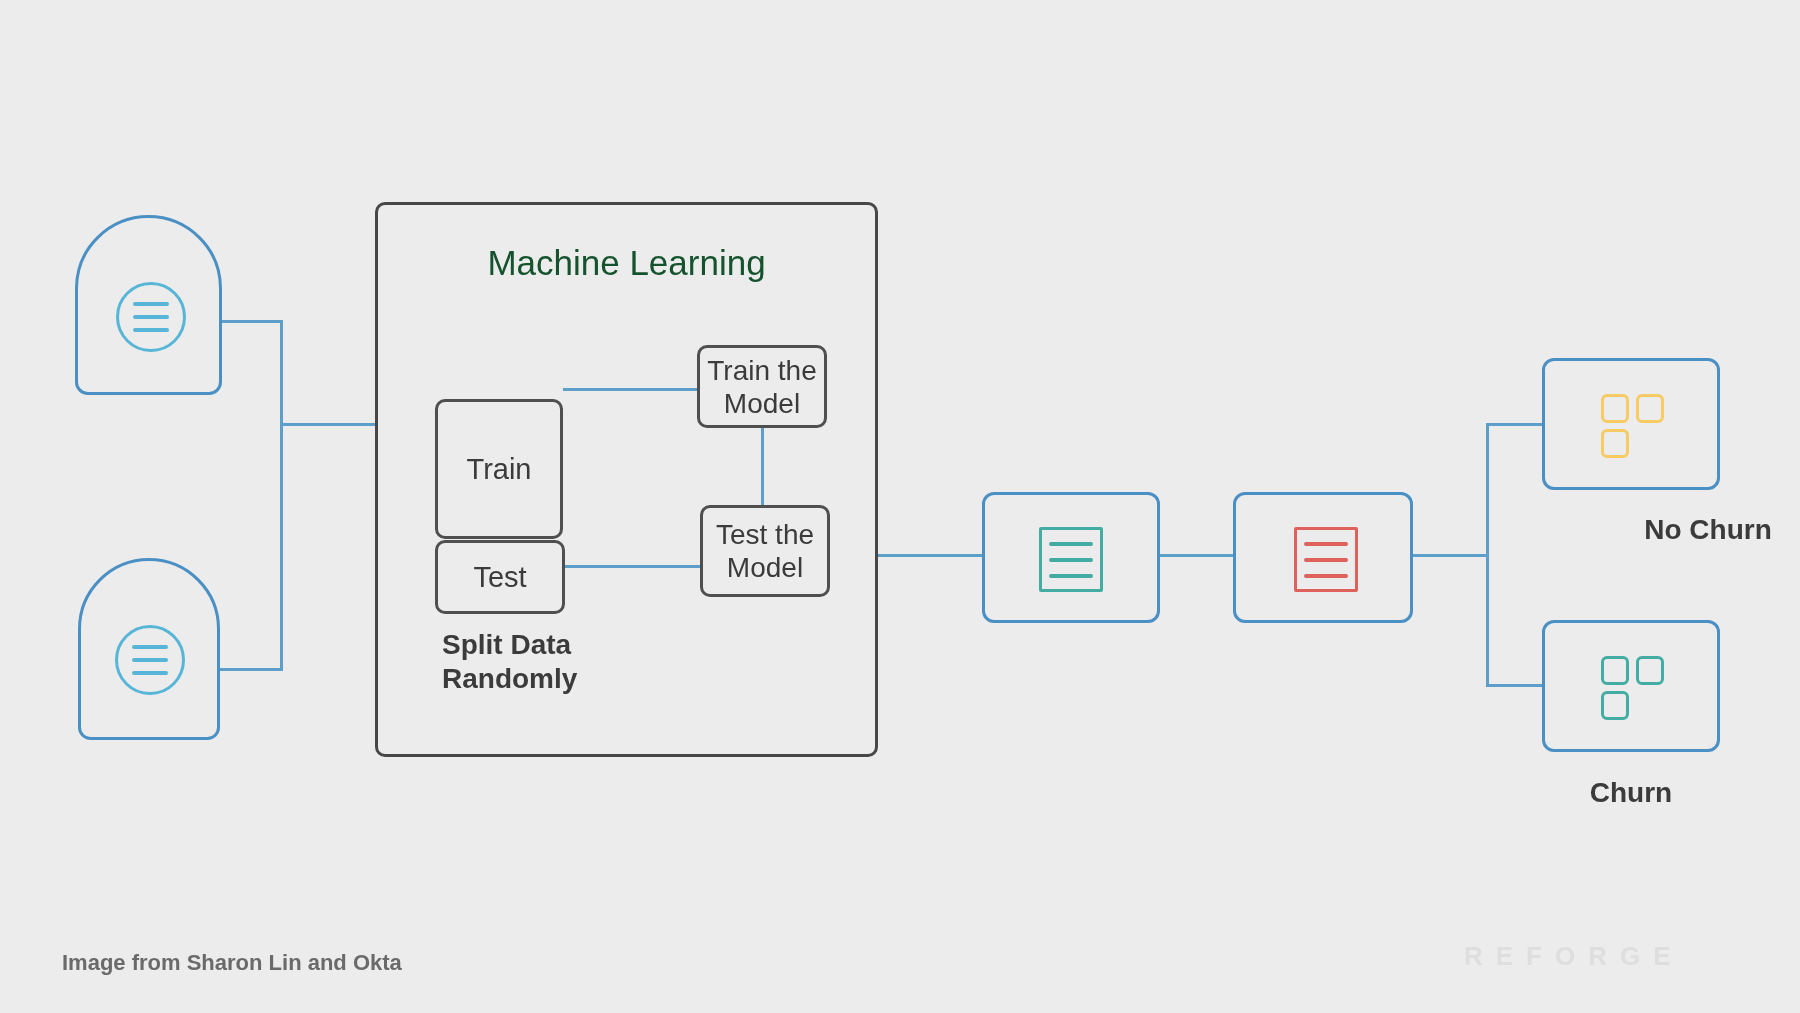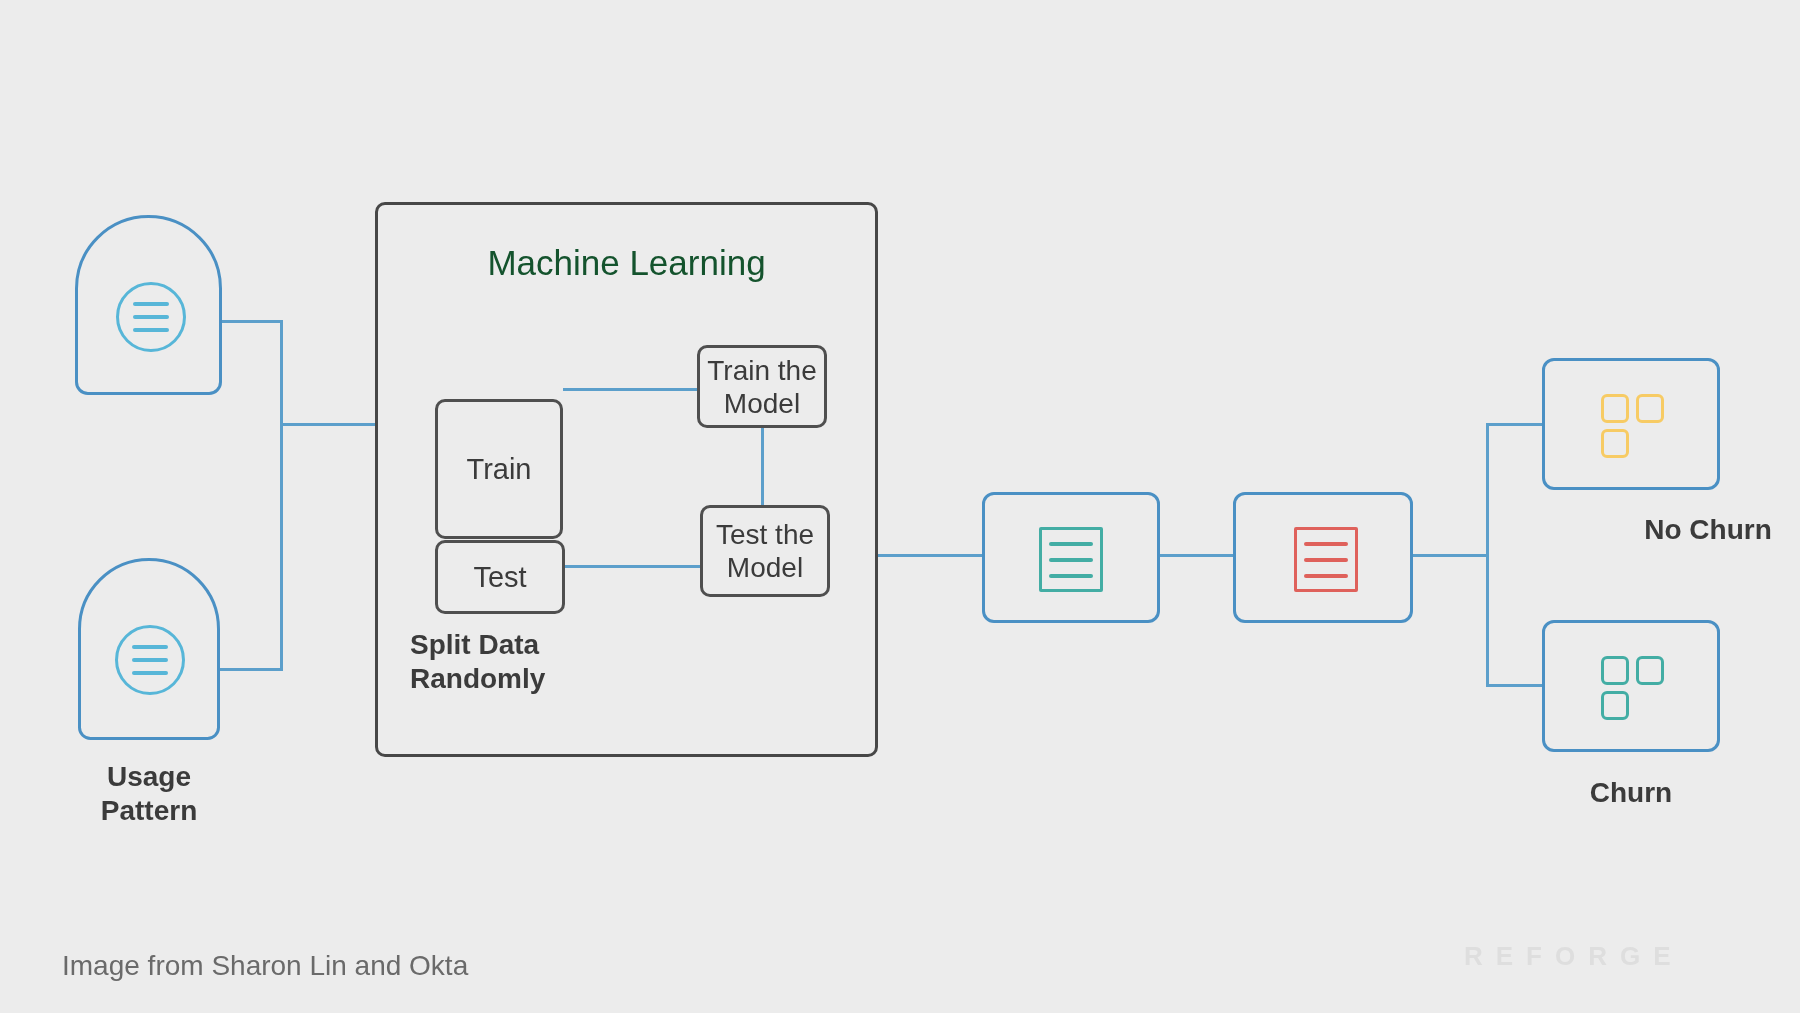--- a/index.html
+++ b/index.html
@@ -84,21 +84,21 @@
   .squares-icon.teal   .sq { border: 3px solid #43ADA4; }
 
   
   .node-label {
     position: absolute; text-align: center;
     font-size: 28px; font-weight: 600; line-height: 34px; color: #3B3B3B;
   }
   .node-label.left { text-align: left; }
 
   .caption {
-    position: absolute; font-size: 28px; font-weight: 400; color: #6A6A6A;
+    position: absolute; font-size: 22px; font-weight: 700; color: #6A6A6A;
   }
   .brand {
     position: absolute; font-size: 26px; font-weight: 600;
     letter-spacing: 13px; color: #DEDEDE;
   }
 </style>
 </head>
 <body>
 
 <div class="canvas">
@@ -127,21 +127,20 @@
     </div>
   </div>
 
   <div class="arch" style="left:78px; top:558px; width:142px; height:182px;">
     <div class="circle-icon" style="left:34px; top:64px;">
       <div class="ln"></div>
         <div class="ln"></div>
         <div class="ln"></div>
     </div>
   </div>
-  <div class="node-label" style="left:89px; top:760px; width:120px;">Usage Pattern</div>
 
   <div class="ml-frame" style="left:375px; top:202px; width:503px; height:555px;">
     <div class="ml-title" style="top:38px;">Machine Learning</div>
   </div>
 
   <div class="dark-box" style="left:435px; top:362px; width:128px; height:140px;margin-top:37px;">
     <span class="inner-label">Train</span>
   </div>
 
   <div class="dark-box" style="left:435px; top:540px; width:130px; height:74px;">
@@ -149,21 +148,21 @@
   </div>
 
   <div class="dark-box" style="left:700px; top:505px; width:130px; height:92px;">
     <span class="inner-label-sm" style="width:120px;">Test the Model</span>
   </div>
 
   <div class="dark-box" style="left:697px; top:345px; width:130px; height:83px;">
     <span class="inner-label-sm" style="width:120px;">Train the Model</span>
   </div>
 
-  <div class="node-label left" style="left:410px; top:628px; width:185px;">Split Data Randomly</div>
+  <div class="node-label left" style="left:442px; top:628px; width:185px;">Split Data Randomly</div>
 
   <div class="blue-box" style="left:982px; top:492px; width:178px; height:131px;">
     <div class="doc-icon teal" style="left:54px; top:32px;">
       <div class="ln"></div>
         <div class="ln"></div>
         <div class="ln"></div>
     </div>
   </div>
 
   <div class="blue-box" style="left:1233px; top:492px; width:180px; height:131px;">

